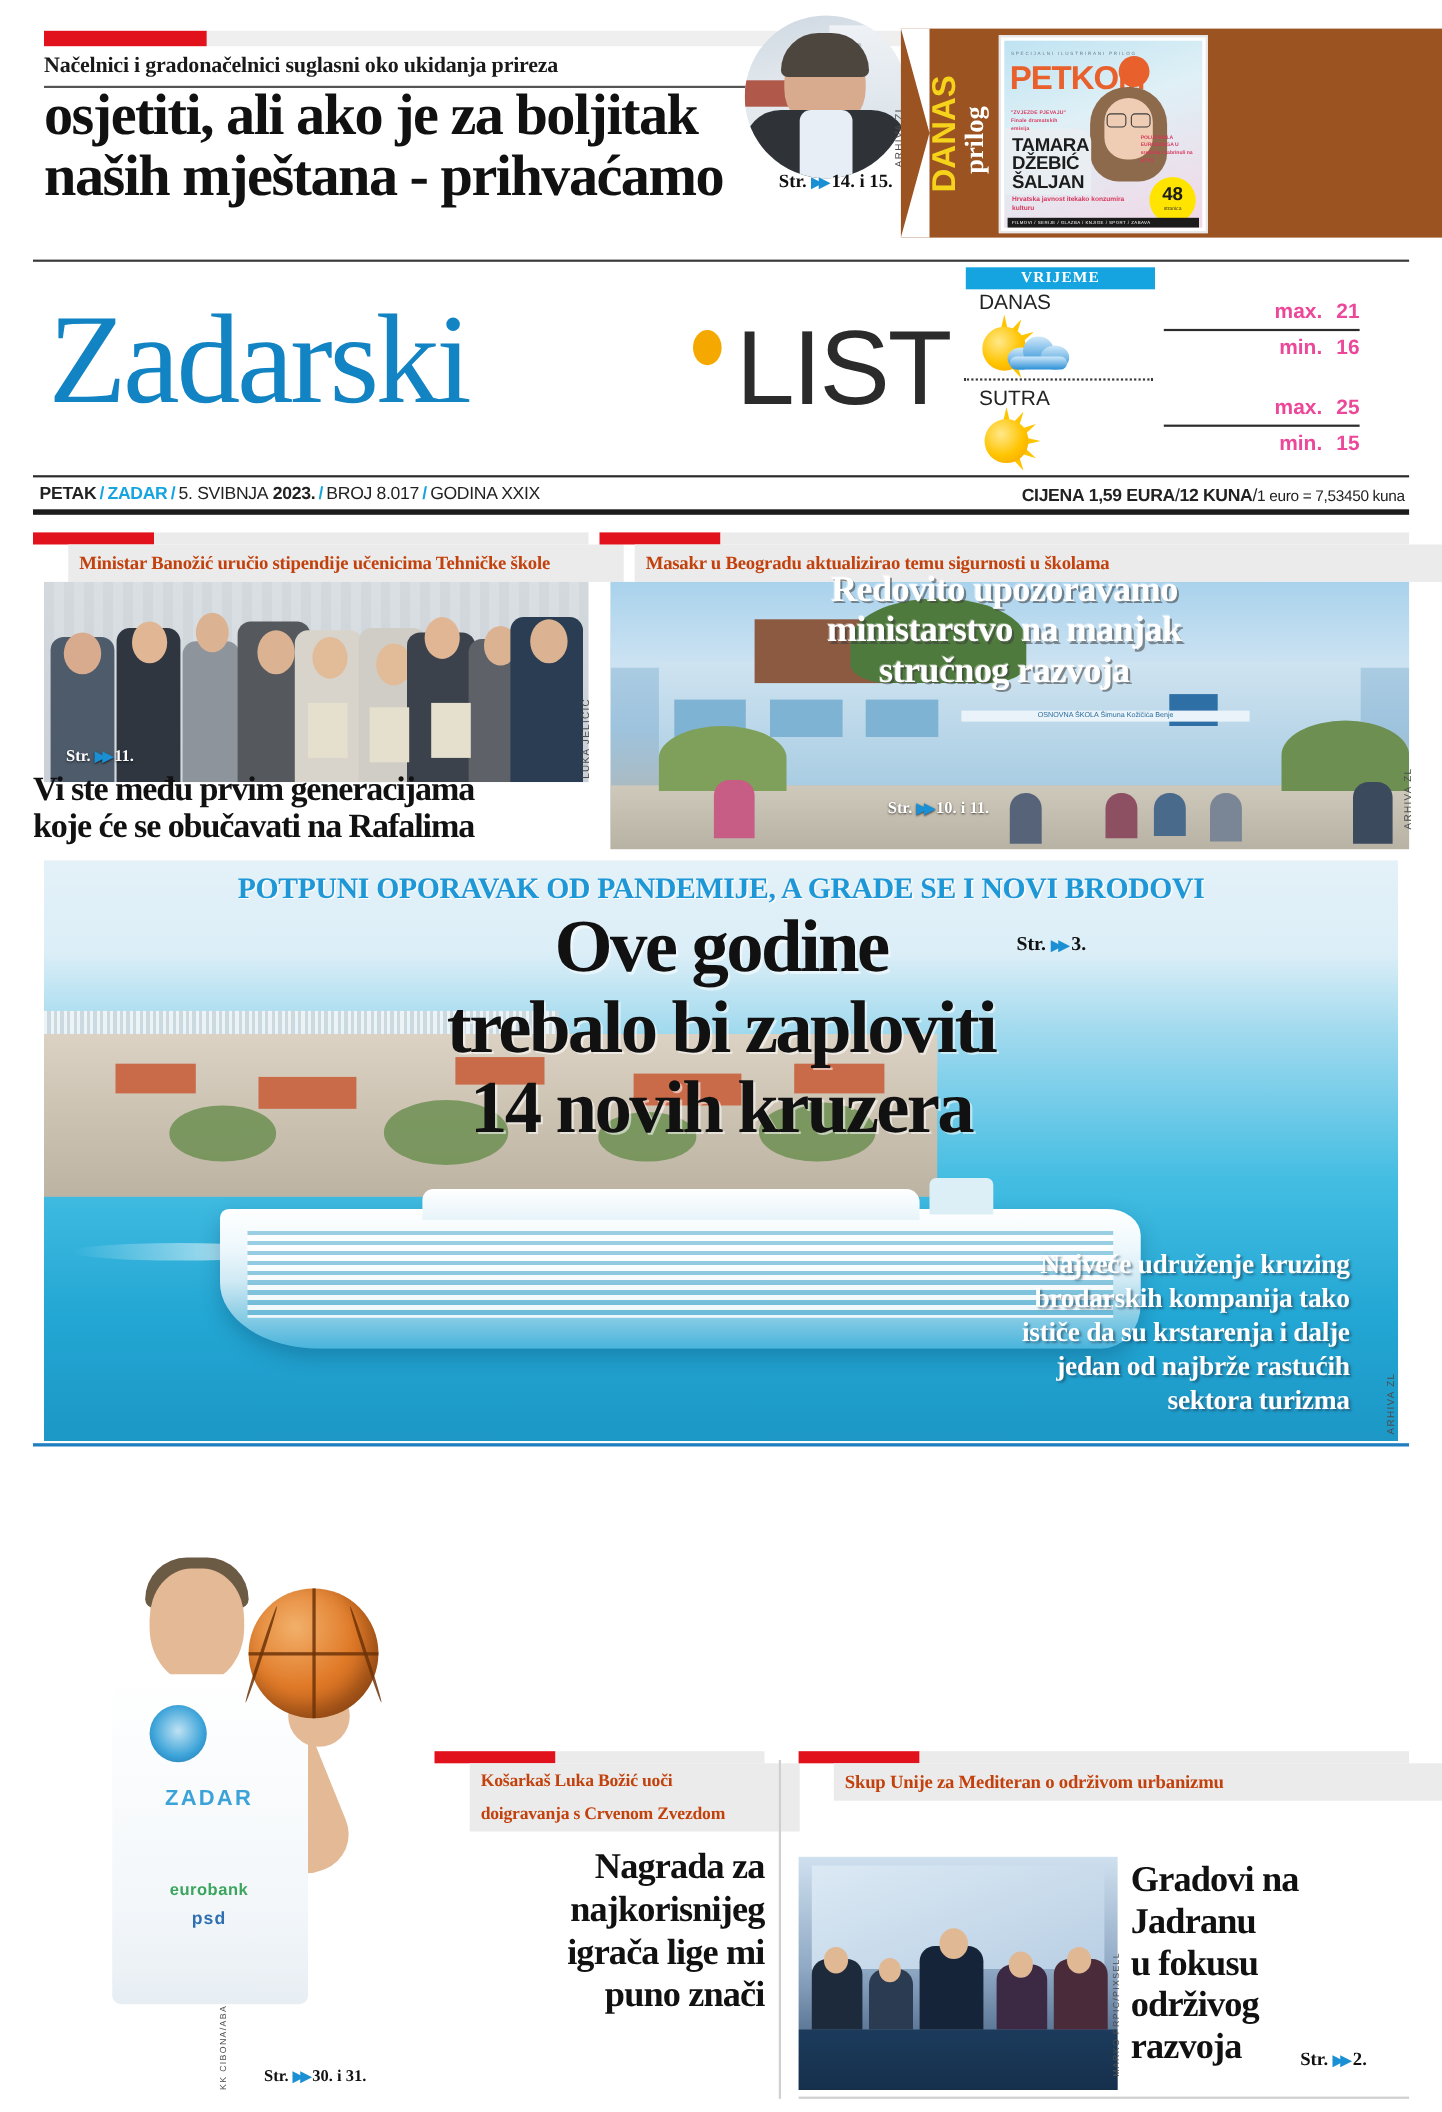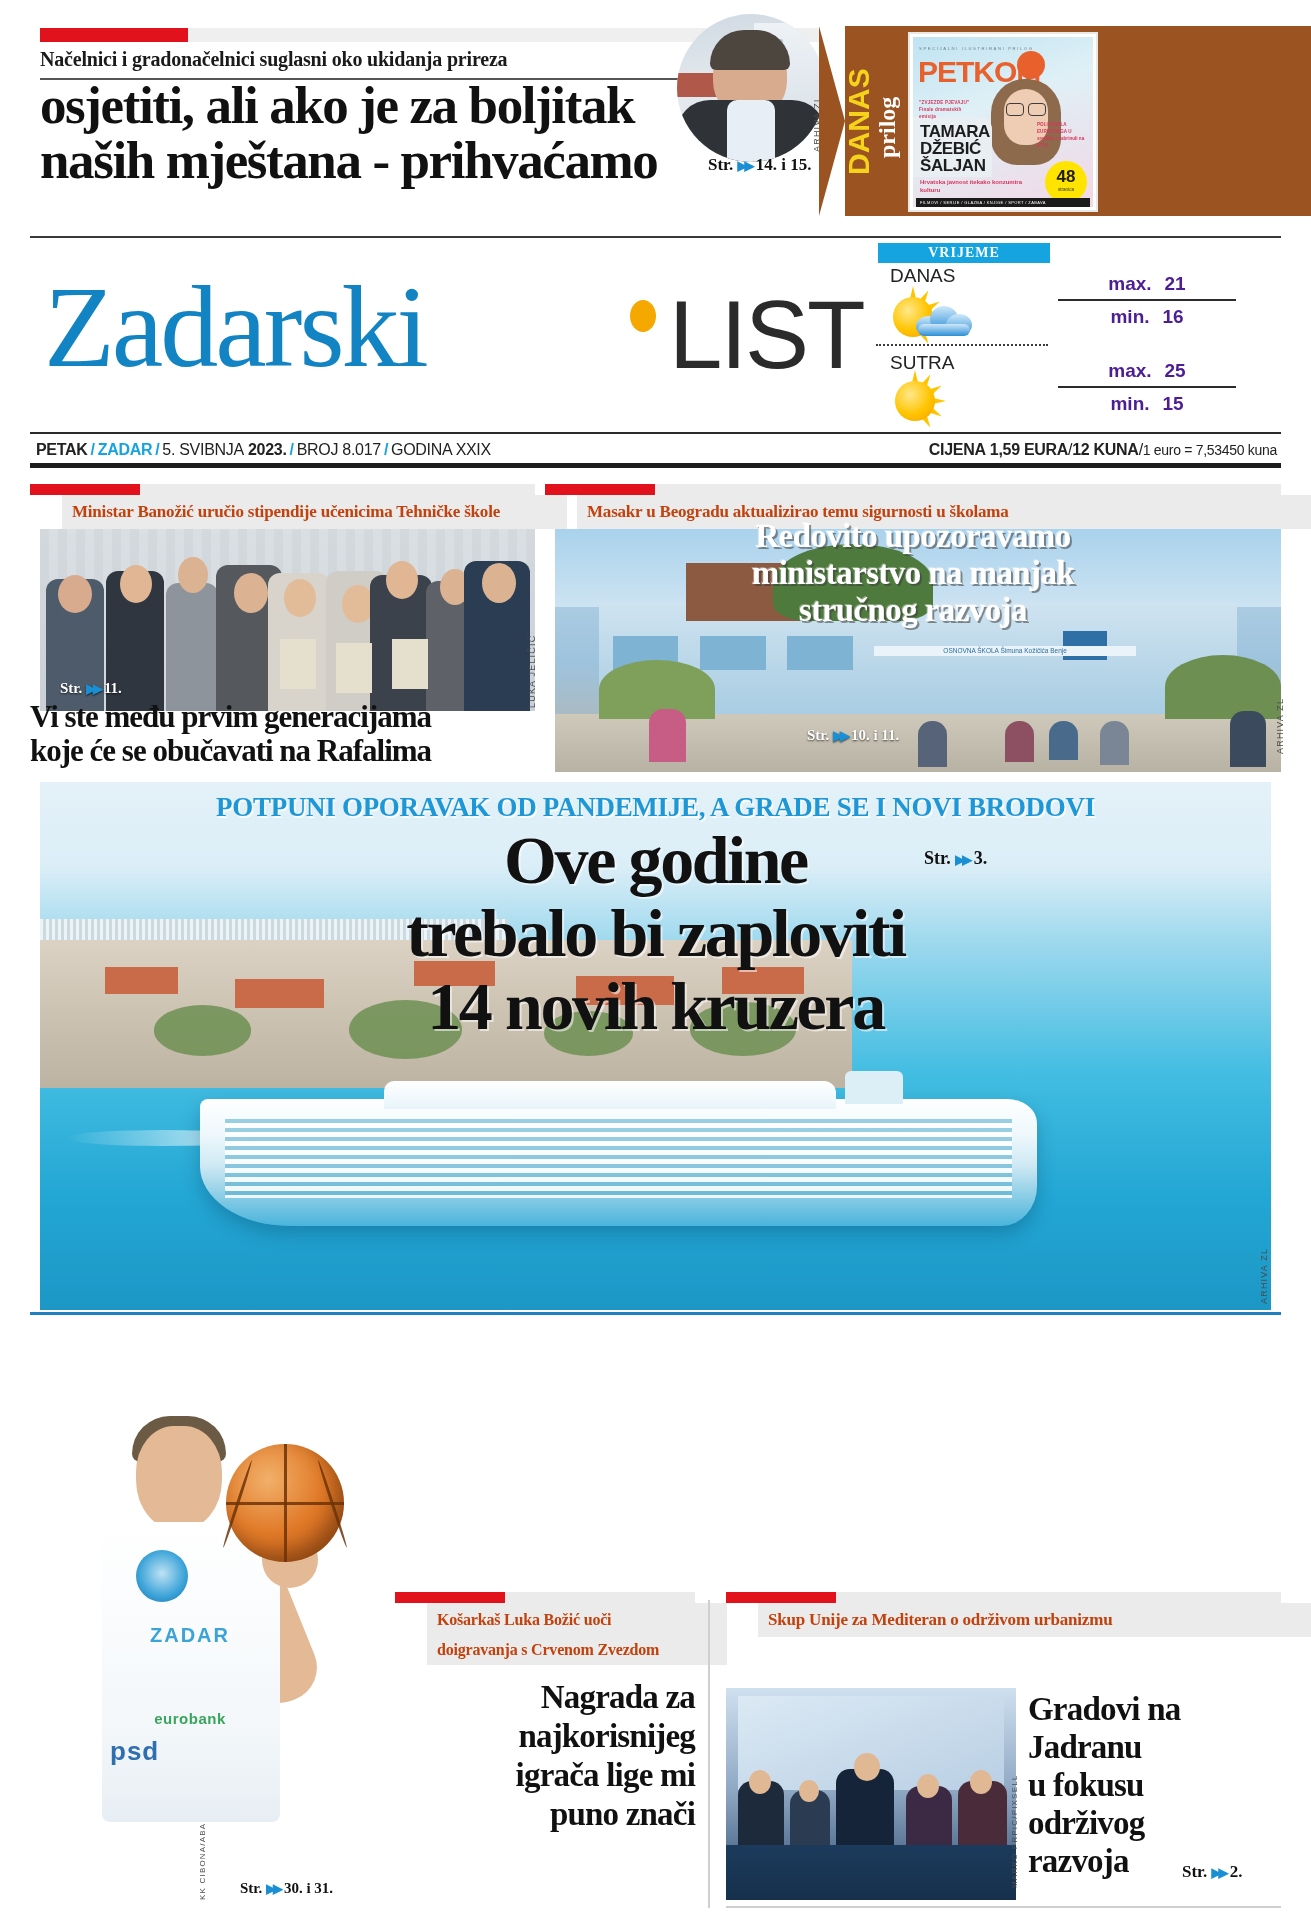--- a/index.html
+++ b/index.html
@@ -141,22 +141,22 @@
     background:radial-gradient(circle at 38% 34%, #ffe88a 0%, #ffc400 55%, #f59e00 100%); }
   .sun-ray { position:absolute; left:50%; top:50%; width:8px; height:62px; margin-left:-4px; margin-top:-31px;
      background:#ffc400; clip-path:polygon(50% 0,100% 28%,50% 50%,0 28%); }
   .cloud { position:absolute; width:56px; height:30px; }
   .cloud b { position:absolute; border-radius:50%; background:linear-gradient(180deg,#cfe8fa,#2b8fd6); display:block;}
   .c1 { left:0; top:10px; width:24px;height:20px;}
   .c2 { left:14px; top:0; width:28px;height:26px;}
   .c3 { left:30px; top:8px; width:26px;height:22px;}
   .c4 { left:2px; top:18px; width:52px;height:12px; border-radius:8px !important;}
   .wx-rows { position:absolute; left:1058px; width:178px; }
-  .wx-row { display:flex; justify-content:center; align-items:center;
-    font-family:"Liberation Sans", sans-serif; font-weight:700; font-size:19px; color:#4c1d95; height:31px;}
+  .wx-row { display:flex; justify-content:flex-end; align-items:center;
+    font-family:"Liberation Sans", sans-serif; font-weight:700; font-size:19px; color:#ec4899; height:31px;}
   .wx-row .v { width:34px; text-align:right; }
   .wx-sep { height:2px; background:#2b2b2b; }
 
   
   .date-rule-a { position:absolute; left:30px; top:432px; width:1251px; height:2px; background:#2b2b2b; }
   .date-rule-b { position:absolute; left:30px; top:463px; width:1251px; height:5px; background:#1c1c1c; }
   .dateline { position:absolute; left:36px; top:437px; height:26px; line-height:26px; white-space:nowrap;
     font-family:"Liberation Sans", sans-serif; font-size:16px; color:#222; letter-spacing:-0.3px; }
   .dateline .b { font-weight:900; }
   .dateline .blue { font-weight:900; color:#16a4e0; }
@@ -271,22 +271,22 @@
   .bb-head { position:absolute; left:86px; top:16px; width:86px;height:104px; background:#e4b996; border-radius:44% 44% 48% 48%; }
   .bb-hair { position:absolute; left:82px; top:6px; width:94px;height:46px; background:#6b5a44; border-radius:46px 46px 10px 10px; }
   .bb-jersey { position:absolute; left:52px; top:112px; width:178px;height:300px;
       background:linear-gradient(180deg,#ffffff 0%,#f3f7fa 70%,#e7eef3 100%); border-radius:26px 26px 8px 8px; }
   .bb-logo { position:absolute; left:86px; top:140px; width:52px;height:52px;
       background:radial-gradient(circle at 50% 45%, #bfe2f4 0%, #3ba3d8 60%, #1b6ea8 100%); border-radius:50%; }
   .bb-name { position:absolute; left:60px; top:214px; width:160px; text-align:center;
       font-family:"Liberation Sans", sans-serif; font-weight:900; font-size:20px; color:#3ba3d8; letter-spacing:2px;}
   .bb-spon { position:absolute; left:60px; top:300px; width:160px; text-align:center;
       font-family:"Liberation Sans", sans-serif; font-weight:900; font-size:15px; color:#3aa55d; letter-spacing:.5px;}
-  .bb-spon2 { position:absolute; left:60px; top:326px; width:160px; text-align:left;
-      font-family:"Liberation Sans", sans-serif; font-weight:900; font-size:26px; color:#2f6fb0; letter-spacing:1px;}
+  .bb-spon2 { position:absolute; left:60px; top:326px; width:160px; text-align:center;
+      font-family:"Liberation Sans", sans-serif; font-weight:900; font-size:16px; color:#2f6fb0; letter-spacing:1px;}
   .bb-arm { position:absolute; left:176px; top:126px; width:72px;height:170px; background:#e4b996;
       border-radius:34px; transform:rotate(-22deg); }
   .bb-hand { position:absolute; left:212px; top:122px; width:56px;height:56px; background:#e4b996; border-radius:50%; }
   .basketball { position:absolute; left:176px; top:34px; width:118px;height:118px; border-radius:50%;
       background:radial-gradient(circle at 36% 30%, #f2b06a 0%, #e07a28 48%, #b85512 100%);
       box-shadow: inset -8px -10px 18px rgba(0,0,0,.28); }
   .bb-line { position:absolute; background:#6d3208; opacity:.85; }
 
   
   #boxB1 { position:absolute; left:395px; top:1592px; width:300px; height:320px; }
@@ -550,20 +550,27 @@
     <div class="main-head">
       <span>Ove godine</span>
       <span>trebalo bi zaploviti</span>
       <span>14 novih kruzera</span>
     </div>
     <div class="main-str">
       <span>Str.</span>
       <span class="arrow-blue">▶▶</span>
       <span>3.</span>
     </div>
+    <div class="main-deck">
+      <div>Najveće udruženje kruzing</div>
+      <div>brodarskih kompanija tako</div>
+      <div>ističe da su krstarenja i dalje</div>
+      <div>jedan od najbrže rastućih</div>
+      <div>sektora turizma</div>
+    </div>
     <div class="credit-vert" style="right:2px; bottom:6px; height:80px;">ARHIVA ZL</div>
   </div>
 
   <div class="bot-rule"></div>
 
   <div class="bball">
     <div class="bb-arm"></div>
     <div class="bb-hair"></div>
     <div class="bb-head"></div>
     <div class="bb-jersey"></div>

